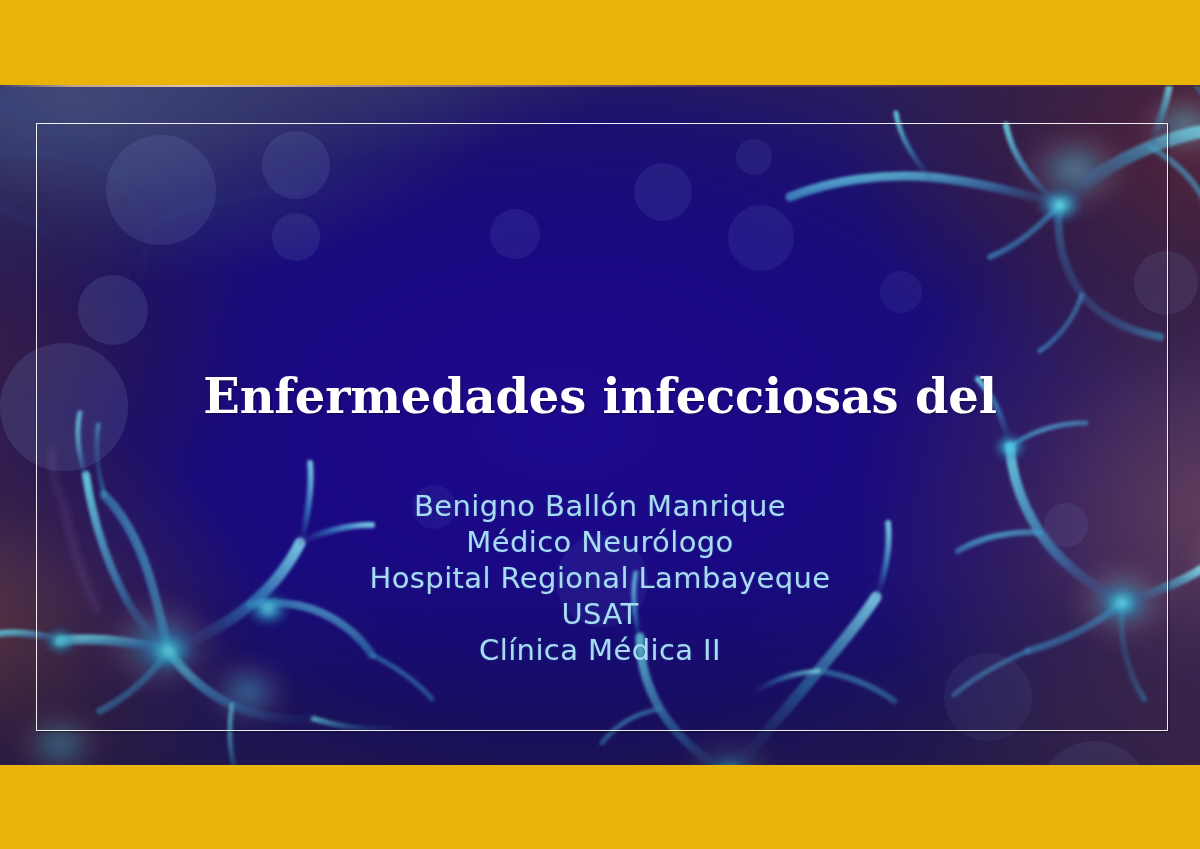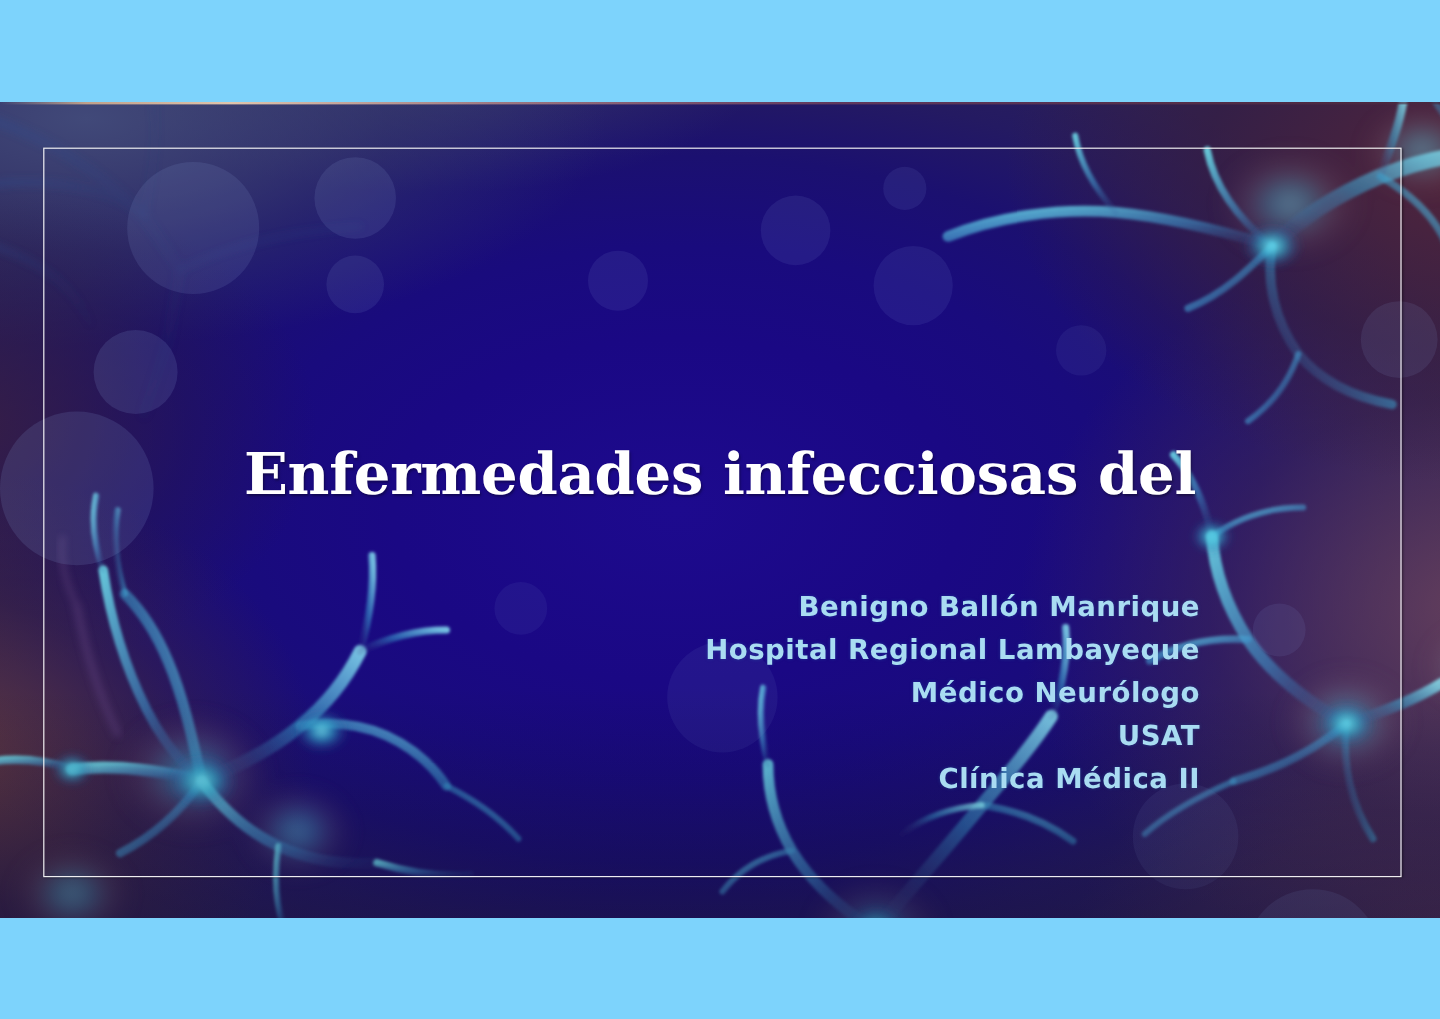--- a/index.html
+++ b/index.html
@@ -12,21 +12,21 @@
     height: 849px;
     font-family: "Liberation Sans", sans-serif;
     overflow: hidden;
   }
 
   
   #page {
     position: relative;
     width: 1200px;
     height: 849px;
-    background: #7dd3fc;
+    background: #eab308;
   }
 
   #slide {
     position: absolute;
     left: 0;
     top: 85px;
     width: 1200px;
     height: 680px;
     overflow: hidden;
     background: #1b1140;
@@ -127,24 +127,24 @@
     color: #ffffff;
     letter-spacing: -0.2px;
     text-shadow: 1px 1px 2px rgba(0,0,0,0.35);
   }
 
   #subtitle {
     position: absolute;
     left: 200px;
     top: 403px;
     width: 800px;
-    text-align: right;
+    text-align: center;
     font-family: "DejaVu Sans", "Liberation Sans", sans-serif;
-    font-weight: 700;
-    font-size: 23px;
+    font-weight: 400;
+    font-size: 29px;
     line-height: 36px;
     color: #a9dcf2;
     letter-spacing: 0.4px;
     text-shadow: 0 0 3px rgba(40,120,180,0.35);
   }
   #subtitle .sub-line { display: block; }
 </style>
 </head>
 <body>
 
@@ -321,22 +321,22 @@
     <div id="frame"></div>
 
     <div id="textblock">
 
       <div id="title">
         <span>Enfermedades infecciosas del</span><br>
       </div>
 
       <div id="subtitle">
         <span class="sub-line">Benigno Ballón Manrique</span>
+        <span class="sub-line">Médico Neurólogo</span>
         <span class="sub-line">Hospital Regional Lambayeque</span>
-        <span class="sub-line">Médico Neurólogo</span>
         <span class="sub-line">USAT</span>
         <span class="sub-line">Clínica Médica II</span>
       </div>
 
     </div>
 
   </div>
 </div>
 
 </body></html>

